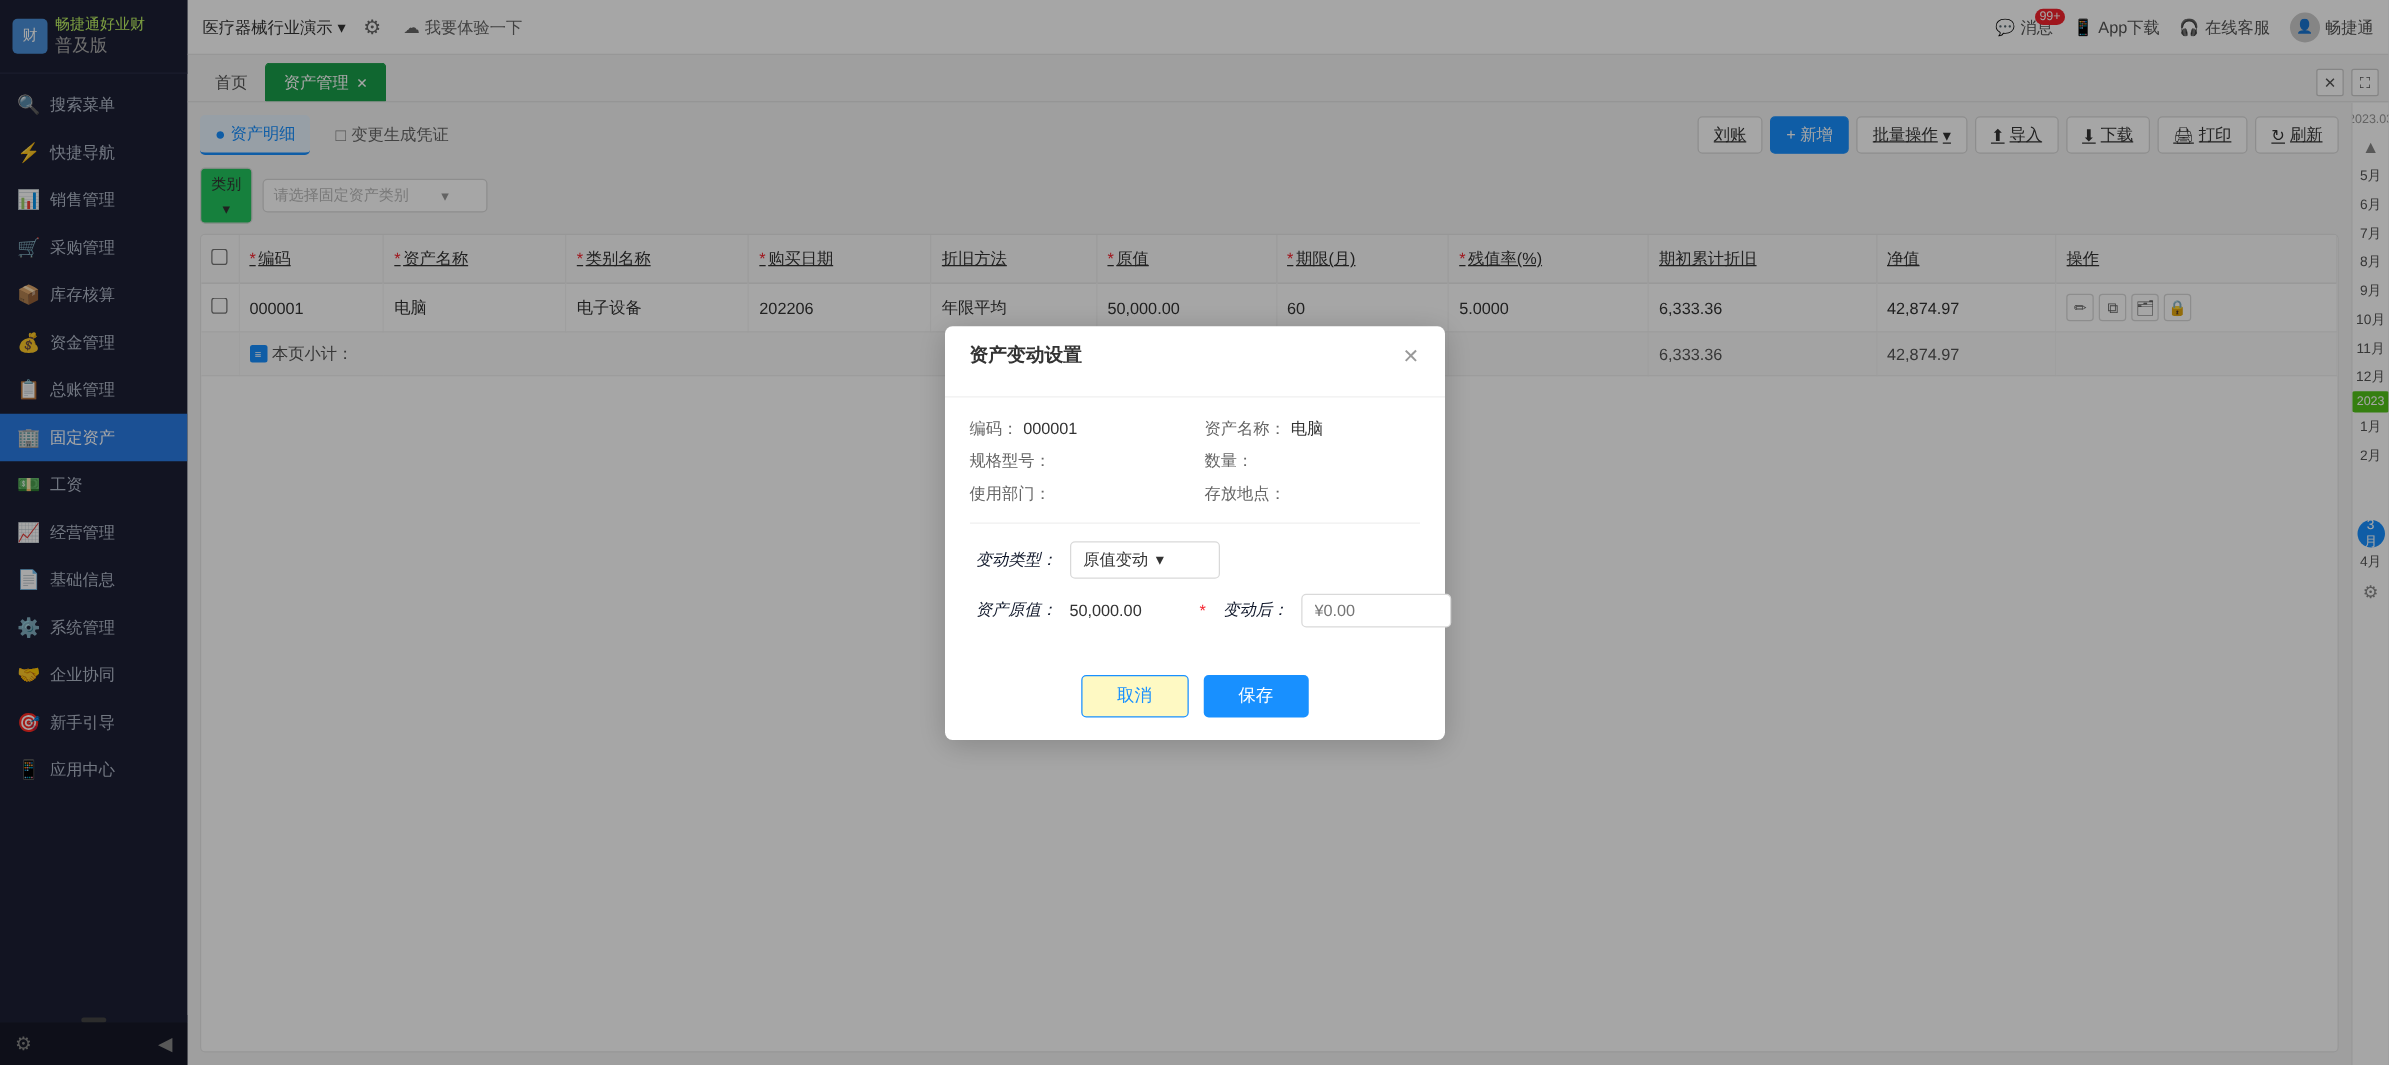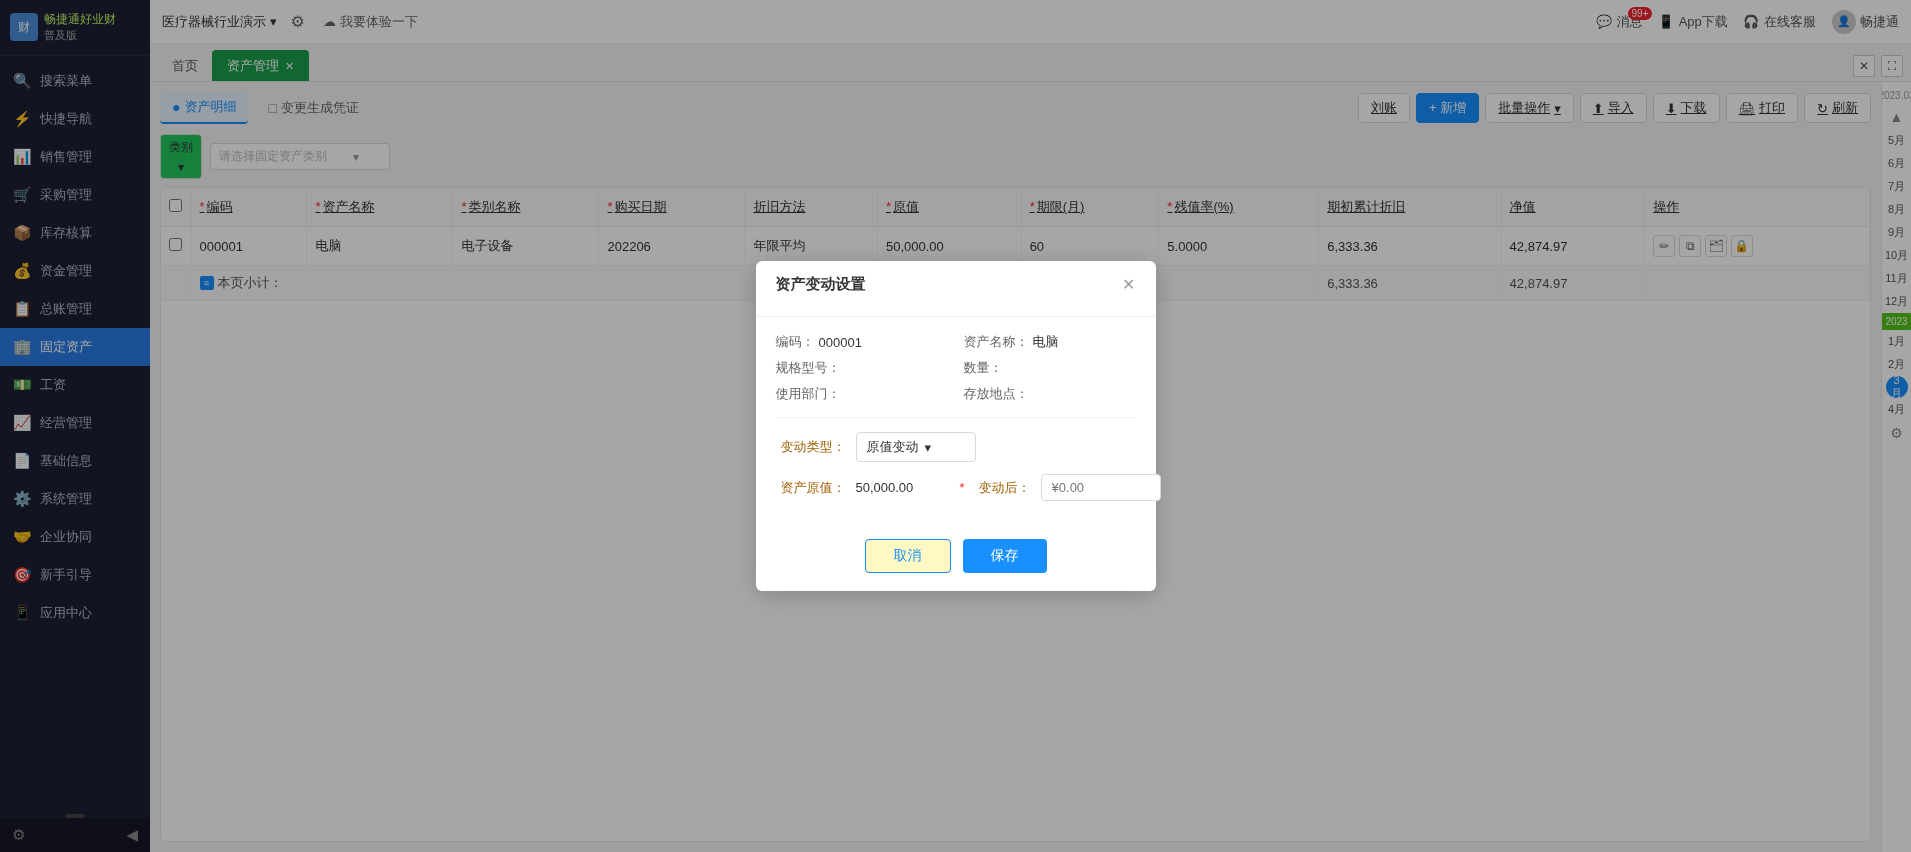--- a/index.html
+++ b/index.html
@@ -3,21 +3,21 @@
   <meta charset="utf-8">
   <style>
     * { box-sizing: border-box; margin: 0; padding: 0; }
     body { font-family: 'Microsoft YaHei', Arial, sans-serif; font-size: 13px; background: #f0f2f5; display: flex; height: 852px; overflow: hidden; }
 
     
     .sidebar { width: 150px; background: #1d2035; height: 100%; display: flex; flex-direction: column; color: #fff; flex-shrink: 0; }
     .sidebar-logo { padding: 12px 10px; background: #1d2035; display: flex; align-items: center; gap: 6px; border-bottom: 1px solid #2a2d45; }
     .sidebar-logo-icon { width: 28px; height: 28px; background: #4a90d9; border-radius: 4px; display: flex; align-items: center; justify-content: center; font-size: 12px; color: #fff; }
     .sidebar-logo-text { font-size: 12px; color: #bef264; line-height: 1.3; }
-    .sidebar-logo-sub { font-size: 11px; color: #aaa; }
+    .sidebar-logo-sub { font-size: 14px; color: #aaa; }
     .sidebar-menu { flex: 1; overflow-y: auto; padding: 6px 0; }
     .sidebar-item { display: flex; align-items: center; gap: 8px; padding: 10px 14px; cursor: pointer; color: #b0b8c8; font-size: 13px; transition: background 0.2s; }
     .sidebar-item.active { background: #2a7be4; color: #fff; }
     .sidebar-item-icon { width: 18px; height: 18px; display: flex; align-items: center; justify-content: center; font-size: 15px; }
     .sidebar-bottom { display: flex; justify-content: space-between; align-items: center; padding: 8px 12px; background: #161827; }
     .sidebar-bottom-icon { color: #888; cursor: pointer; font-size: 15px; }
 
     
     .main { flex: 1; display: flex; flex-direction: column; overflow: hidden; }
     .topbar { height: 44px; background: #fff; display: flex; align-items: center; padding: 0 12px; gap: 10px; border-bottom: 1px solid #e8e8e8; }
@@ -71,38 +71,38 @@
     .subtotal-icon { width: 14px; height: 14px; background: #1890ff; color: #fff; font-size: 9px; display: flex; align-items: center; justify-content: center; border-radius: 2px; }
 
     
     .pagination { padding: 8px 12px; background: #fff; border-top: 1px solid #f0f0f0; display: flex; align-items: center; gap: 8px; font-size: 13px; color: #555; }
     .page-size-select { border: 1px solid #d9d9d9; border-radius: 3px; padding: 2px 4px; font-size: 13px; }
 
     
     .right-sidebar { width: 30px; background: #fff; border-left: 1px solid #e8e8e8; display: flex; flex-direction: column; align-items: center; font-size: 11px; color: #666; padding: 4px 0; overflow: hidden; }
     .cal-header { font-size: 10px; color: #999; padding: 4px 2px; text-align: center; }
     .cal-month { padding: 4px 2px; text-align: center; color: #555; cursor: pointer; font-size: 11px; }
-    .cal-month.today { background: #1890ff; color: #fff; border-radius: 3px; padding: 4px 4px; }
+    .cal-month.today { background: #1890ff; color: #fff; border-radius: 3px; padding: 4px 4px; margin-top: 40px; }
     .cal-month.highlight { background: #52c41a; color: #fff; border-radius: 3px; padding: 4px 4px; }
     .cal-icon { font-size: 14px; color: #888; cursor: pointer; padding: 4px; }
 
     
     .modal-overlay { position: fixed; inset: 0; background: rgba(0,0,0,0.35); z-index: 1000; display: flex; align-items: center; justify-content: center; }
     .modal { background: #fff; border-radius: 6px; width: 400px; box-shadow: 0 4px 24px rgba(0,0,0,0.2); }
     .modal-header { display: flex; align-items: center; justify-content: space-between; padding: 14px 20px 22px; border-bottom: 1px solid #f0f0f0; }
     .modal-title { font-size: 15px; font-weight: 600; color: #333; }
     .modal-close { cursor: pointer; color: #999; font-size: 16px; }
     .modal-body { padding: 16px 20px; }
     .modal-info-grid { display: grid; grid-template-columns: 1fr 1fr; gap: 8px 16px; margin-bottom: 14px; }
     .modal-info-item { display: flex; align-items: center; gap: 4px; font-size: 13px; }
     .modal-info-label { color: #666; white-space: nowrap; }
     .modal-info-value { color: #333; }
     .modal-divider { border: none; border-top: 1px solid #f0f0f0; margin: 10px 0 14px; }
     .modal-field-row { display: flex; align-items: center; gap: 10px; margin-bottom: 12px; }
-    .modal-field-label { color: #a16207; font-size: 13px; white-space: nowrap; min-width: 70px; text-align: right; }
+    .modal-field-label { color: #0f172a; font-size: 13px; white-space: nowrap; min-width: 70px; text-align: right; font-style: italic; }
     .modal-select { padding: 5px 10px; border: 1px solid #d9d9d9; border-radius: 4px; background: #fff; font-size: 13px; color: #333; display: flex; align-items: center; gap: 6px; cursor: pointer; min-width: 120px; }
     .modal-input { padding: 5px 10px; border: 1px solid #d9d9d9; border-radius: 4px; font-size: 13px; color: #999; width: 120px; }
     .modal-footer { display: flex; justify-content: center; gap: 12px; padding: 10px 20px 18px; }
     .modal-btn-cancel { padding: 7px 28px; border: 1px solid #1890ff; color: #1890ff; background: #fef9c3; border-radius: 4px; cursor: pointer; font-size: 14px; }
     .modal-btn-save { padding: 7px 28px; border: none; color: #fff; background: #1890ff; border-radius: 4px; cursor: pointer; font-size: 14px; }
 
     .required-star { color: #f5222d; margin-right: 2px; }
     .checkbox-cell { width: 30px; text-align: center; }
   </style>
 </head>

